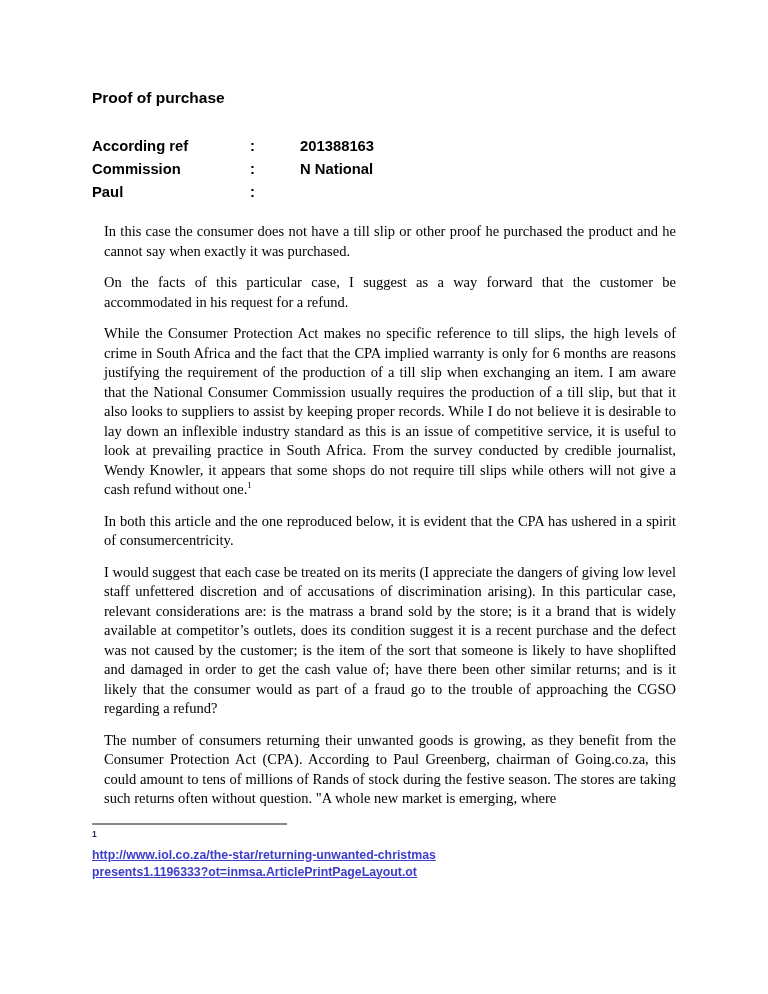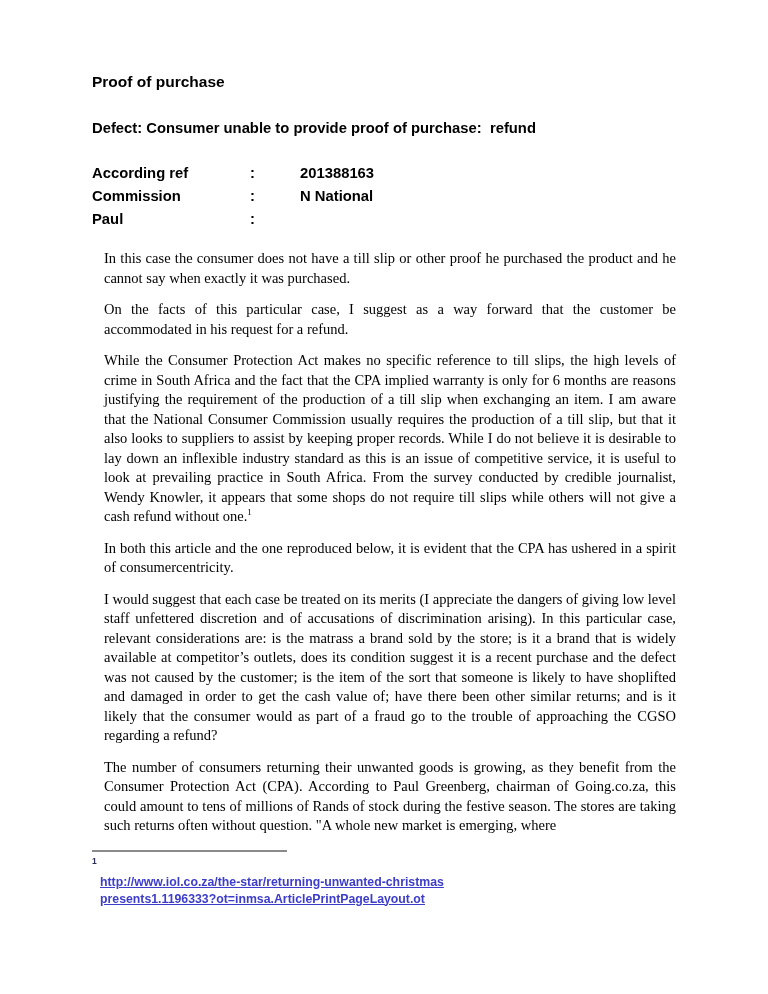--- a/index.html
+++ b/index.html
@@ -12,21 +12,21 @@
     width: 768px;
     height: 994px;
     background: #ffffff;
     color: #000000;
     overflow: hidden;
     font-family: "Liberation Serif", serif;
   }
   .content {
     position: absolute;
     left: 92px;
-    top: 72px;
+    top: 88px;
     width: 584px;
   }
   .doc-title {
     font-family: "Liberation Sans", sans-serif;
     font-weight: bold;
     font-size: 15.5px;
     line-height: 20px;
     margin: 0 0 27px 0;
     white-space: pre-wrap;
   }
@@ -84,31 +84,30 @@
     line-height: 0;
     color: #2a2a55;
     font-weight: bold;
   }
   .footnote-link {
     color: #3d3dcb;
     text-decoration: underline;
     font-weight: bold;
     cursor: pointer;
   }
-  .footnote-link span { display: block; margin-left: 8px; }
+  .footnote-link span { display: block; }
 </style>
 </head>
 <body>
 
 <div class="page">
   <div class="content">
 
     <h1 class="doc-title">Proof of purchase</h1>
 
-    <h2 class="doc-subtitle">Defect: Consumer unable to provide proof of purchase:  refund</h2>
 
     <div class="ref-table">
       <div class="ref-row">
         <span>According ref</span>
         <span>:</span>
         <span>201388163</span>
       </div>
       <div class="ref-row">
         <span>Commission</span>
         <span>:</span>

